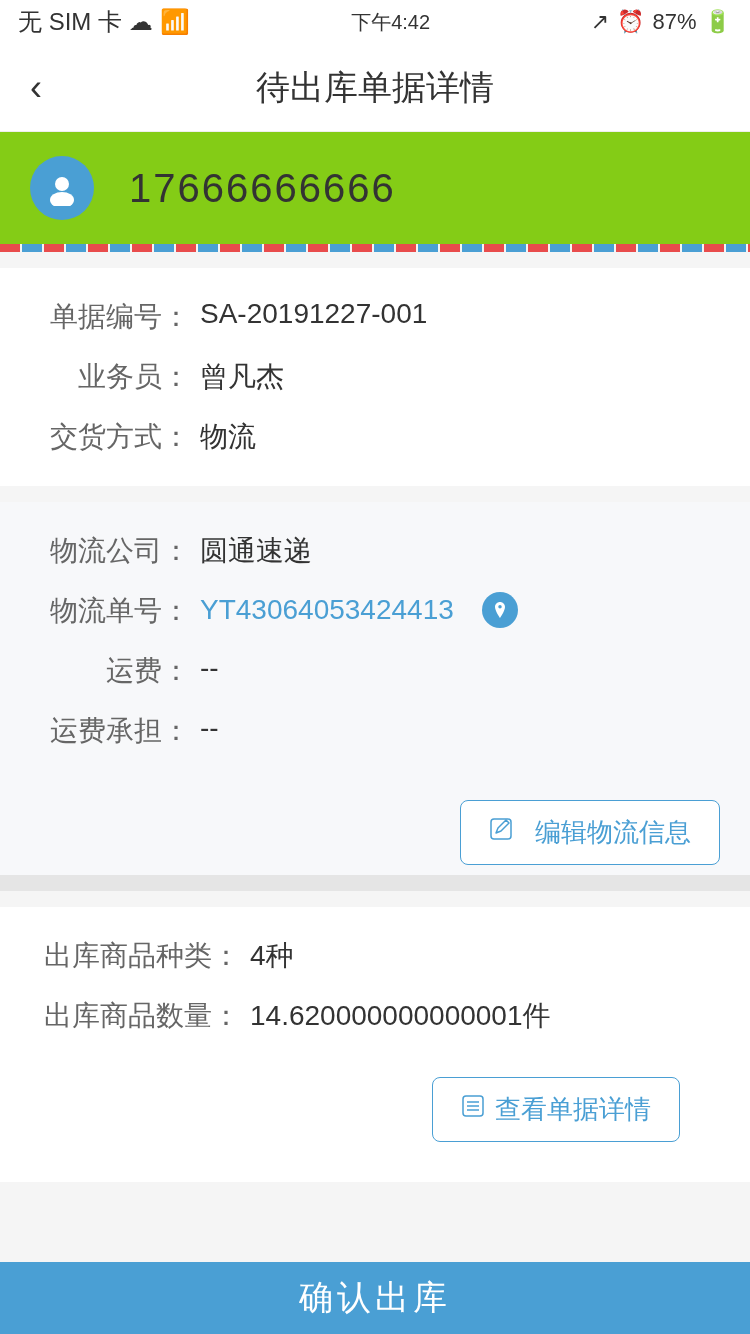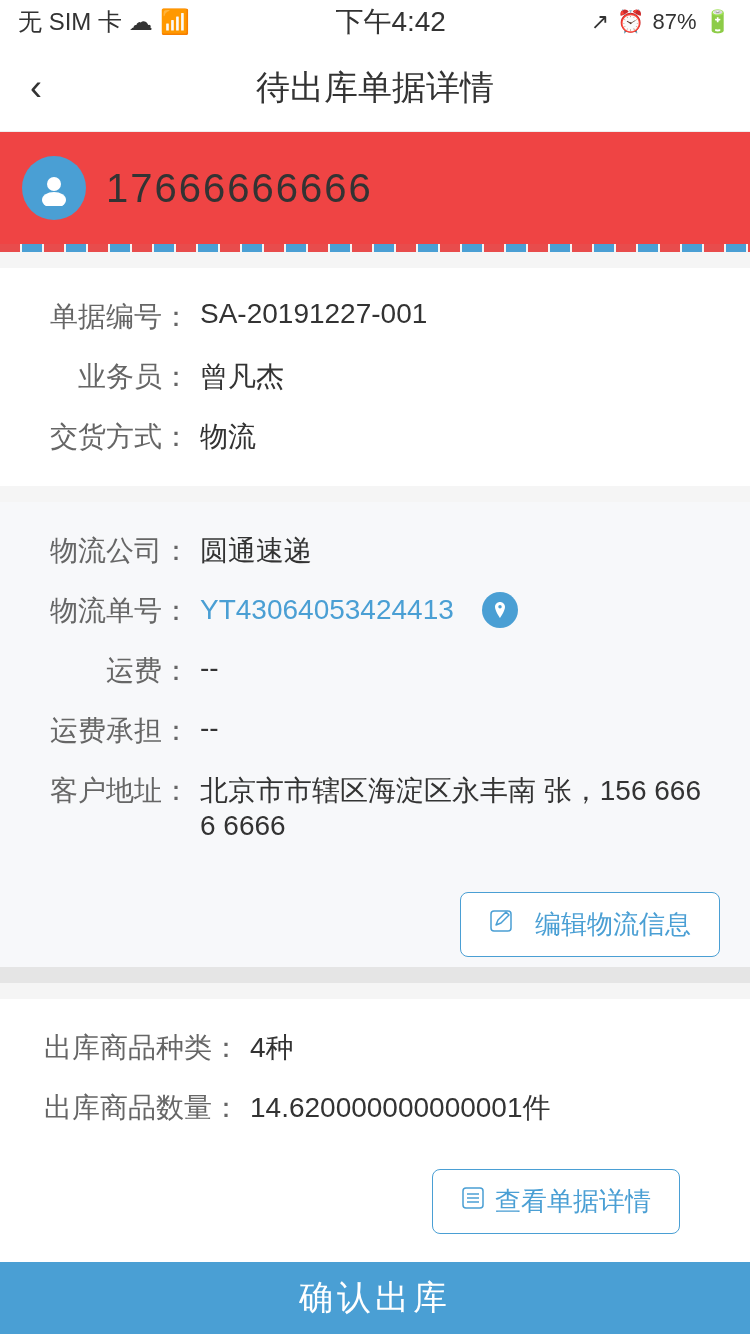--- a/index.html
+++ b/index.html
@@ -20,21 +20,21 @@
       height: 44px;
       background: #fff;
       display: flex;
       align-items: center;
       justify-content: space-between;
       padding: 0 18px;
       font-size: 24px;
       color: #333;
     }
     .status-left { display: flex; align-items: center; gap: 8px; }
-    .status-center { font-size: 28px; font-weight: 500; }
+    .status-center { font-size: 20px; font-weight: 500; }
     .status-right { display: flex; align-items: center; gap: 8px; font-size: 22px; }
 
     
     .nav-bar {
       width: 750px;
       height: 88px;
       background: #fff;
       display: flex;
       align-items: center;
       justify-content: center;
@@ -49,25 +49,25 @@
       cursor: pointer;
     }
     .nav-title {
       font-size: 34px;
       font-weight: 500;
       color: #333;
     }
 
     
     .customer-header {
-      background: #ef4444;
-      padding: 24px 22px;
-      display: flex;
-      align-items: center;
-      gap: 20px;
+      background: #84cc16;
+      padding: 24px 30px;
+      display: flex;
+      align-items: center;
+      gap: 35px;
     }
     .customer-avatar {
       width: 64px;
       height: 64px;
       border-radius: 50%;
       background: #4a9fd4;
       display: flex;
       align-items: center;
       justify-content: center;
     }
@@ -277,24 +277,20 @@
       </div>
     </div>
     <div class="section-row">
       <span class="row-label">运费：</span>
       <span class="row-value">--</span>
     </div>
     <div class="section-row">
       <span class="row-label">运费承担：</span>
       <span class="row-value">--</span>
     </div>
-    <div class="section-row">
-      <span class="row-label">客户地址：</span>
-      <span class="row-value">北京市市辖区海淀区永丰南  张，156 6666 6666</span>
-    </div>
   </div>
 
   <div class="btn-edit">
     <button class="edit-btn">
       <span>
         <svg width="24" height="24" viewBox="0 0 24 24" fill="none">
           <rect x="2" y="2" width="20" height="20" rx="3" stroke="#4a9fd4" stroke-width="1.5" fill="none"></rect>
           <path d="M7 16l2-5 8-8 3 3-8 8-5 2z" stroke="#4a9fd4" stroke-width="1.5" stroke-linejoin="round" fill="none"></path>
         </svg>
       </span>

